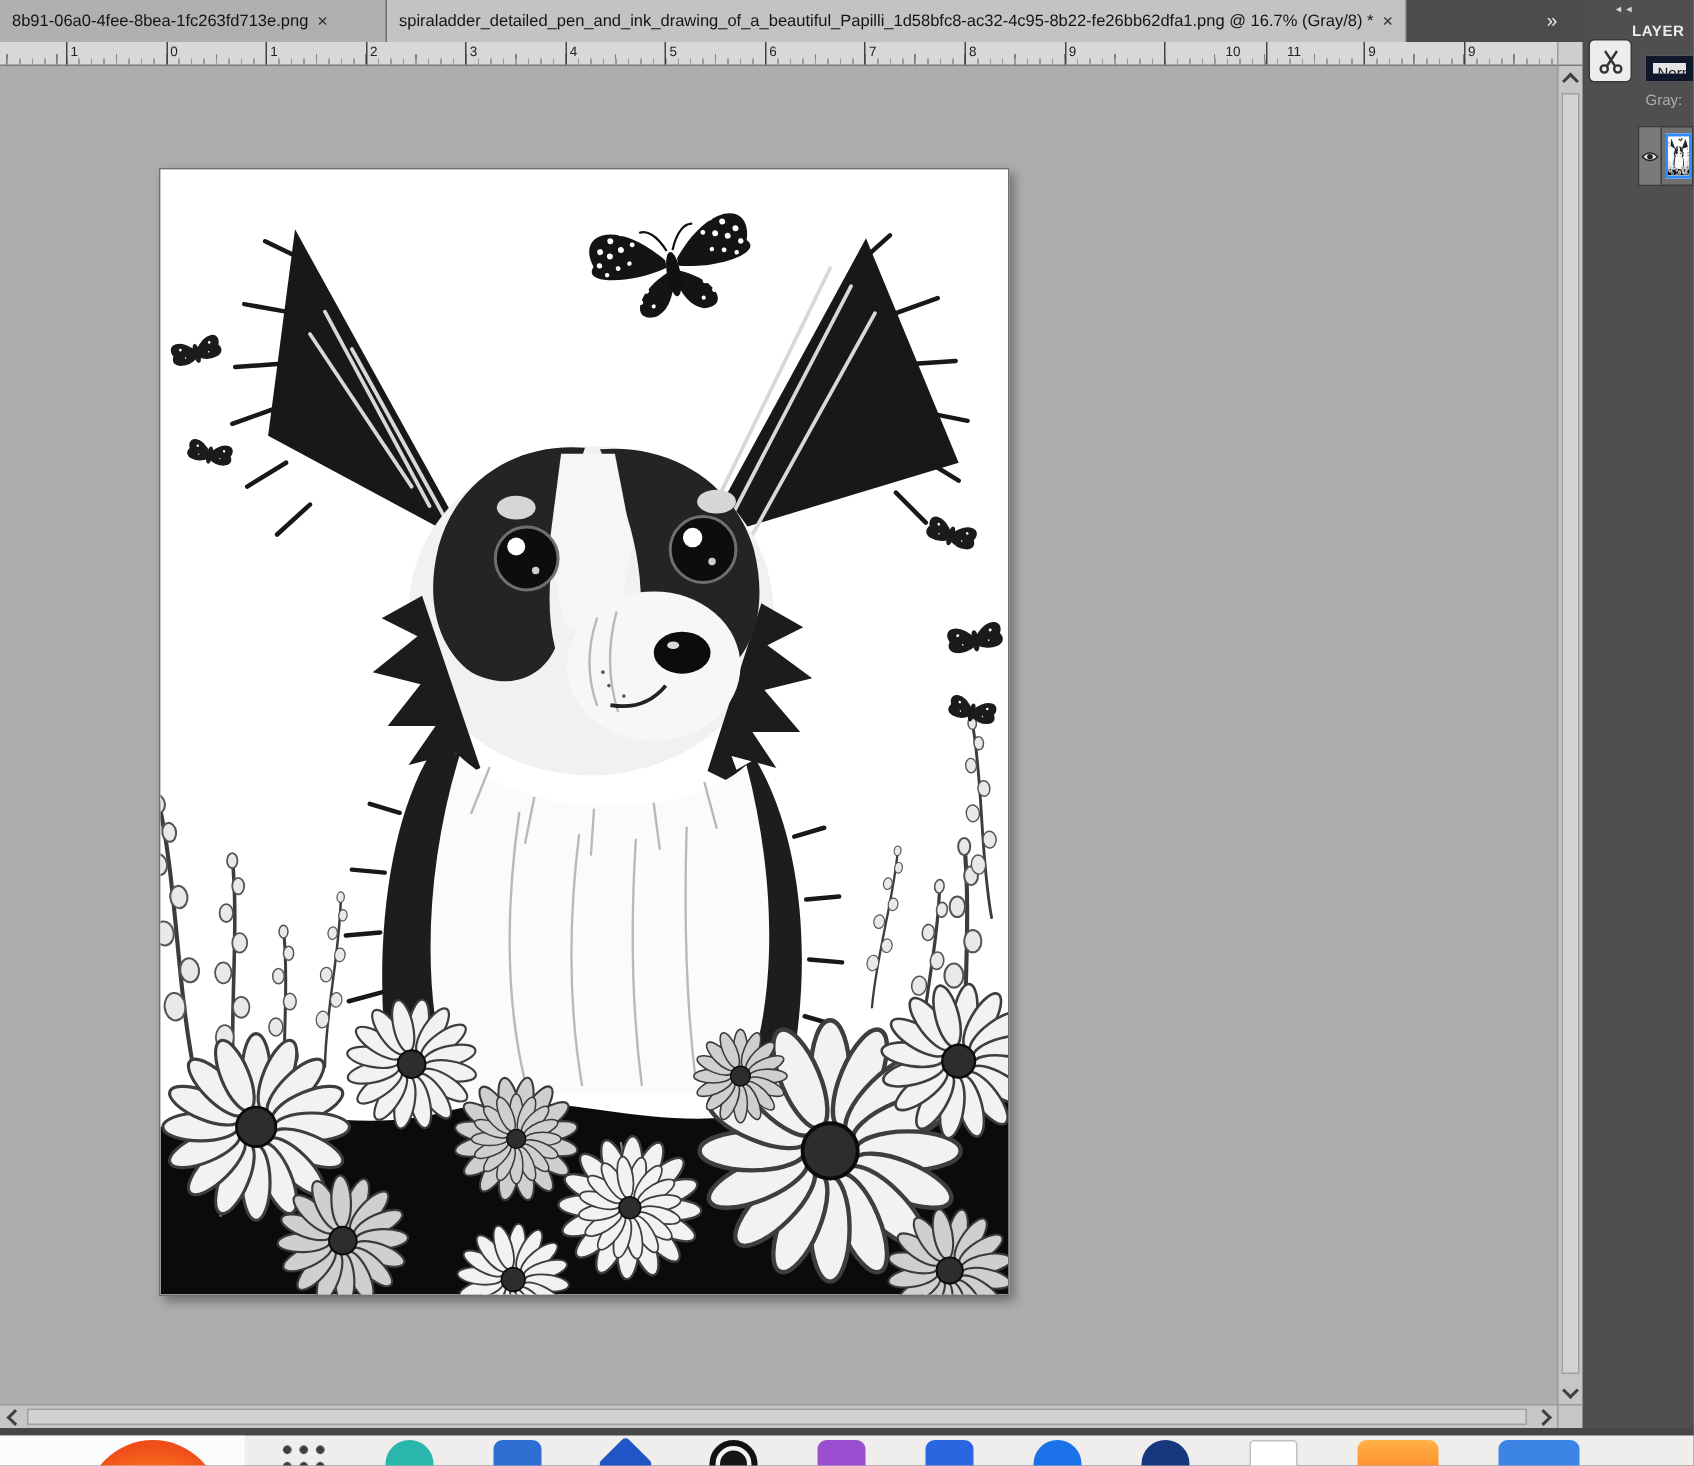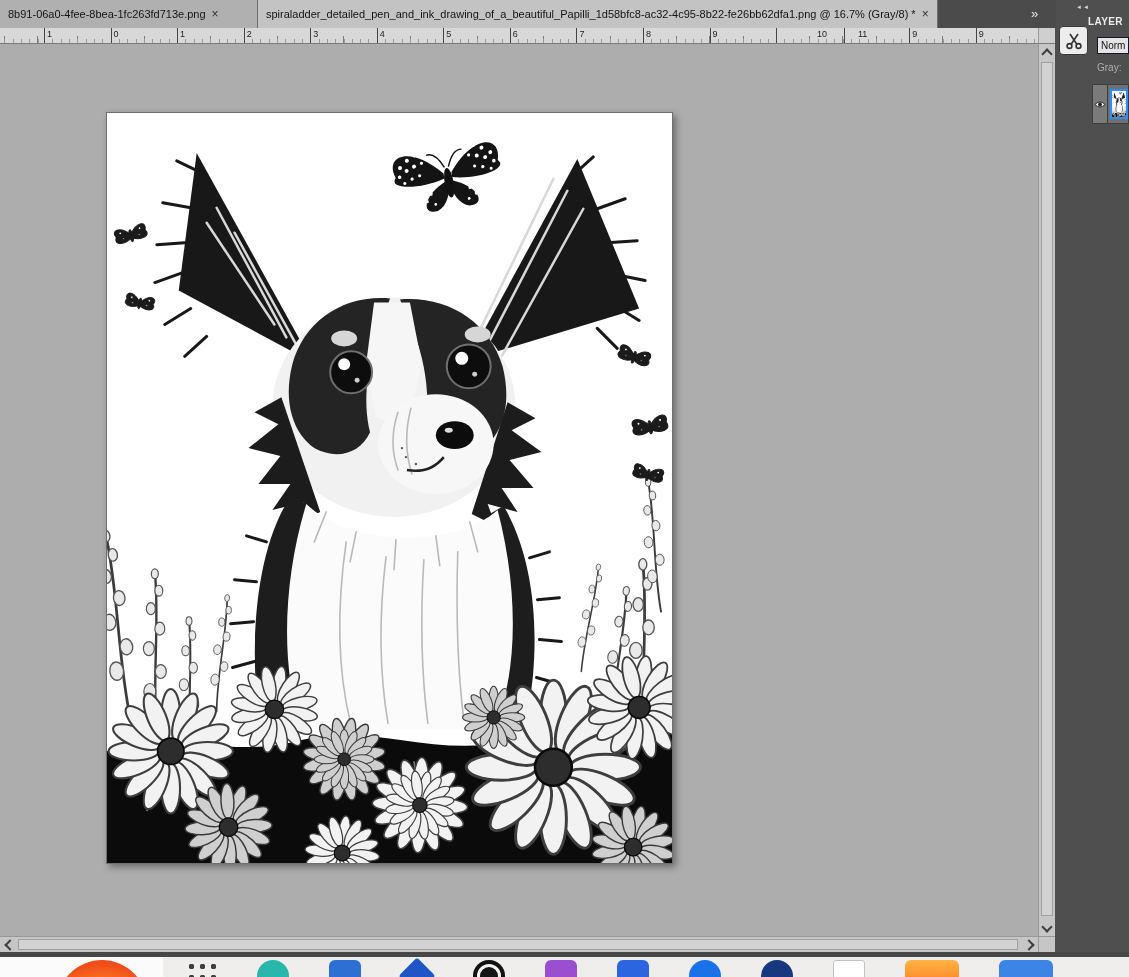--- a/index.html
+++ b/index.html
@@ -64,21 +64,21 @@
   .chev.r{transform:rotate(-45deg);margin-right:3px;}
   .vthumb{position:absolute;left:2px;top:18px;width:12px;height:854px;background:#d2d2d2;border:1px solid #a0a0a0;box-sizing:border-box;}
   .hthumb{position:absolute;top:2px;left:18px;height:11px;width:1000px;background:#d2d2d2;border:1px solid #a0a0a0;box-sizing:border-box;}
 
   
   .dock{position:absolute;left:1056px;top:0;width:73px;height:952px;background:#4f4f4f;overflow:hidden;}
   .collapse{position:absolute;left:20px;top:4px;font-size:6px;color:#d8d8d8;letter-spacing:1px;}
   .panel-iconbtn{position:absolute;left:3px;top:26px;width:29px;height:29px;background:#ededed;
                  border:1px solid #3a3a3a;border-radius:4px;display:flex;align-items:center;justify-content:center;box-sizing:border-box;}
   .layers-title{position:absolute;left:32px;top:16px;font-size:10px;font-weight:bold;color:#ececec;letter-spacing:.4px;}
-  .blend{position:absolute;left:41px;top:37px;width:32px;height:17px;background:#e4e4e4;border:1px solid #0f172a;
+  .blend{position:absolute;left:41px;top:37px;width:32px;height:17px;background:#e4e4e4;border:5px solid #0f172a;
          font-size:10px;color:#111;padding:2px 0 0 3px;box-sizing:border-box;overflow:hidden;}
   .lock{position:absolute;left:41px;top:62px;font-size:10px;color:#aeaeae;}
   .layer-row{position:absolute;left:36px;top:84px;width:37px;height:40px;background:#707070;
              border:1px solid #3c3c3c;box-sizing:border-box;display:flex;align-items:center;}
   .eye-cell{width:15px;height:100%;border-right:1px solid #3c3c3c;display:flex;align-items:center;justify-content:center;box-sizing:border-box;background:#7a7a7a;}
   .layer-thumb{margin-left:2px;width:18px;height:30px;background:#fff;border:2px solid #2f8cff;box-sizing:border-box;overflow:hidden;flex:0 0 auto;}
   .layer-thumb svg{display:block;width:100%;height:100%;}
 
   
   .bottom-strip{position:absolute;left:0;top:952px;width:1129px;height:5px;background:#474747;}

